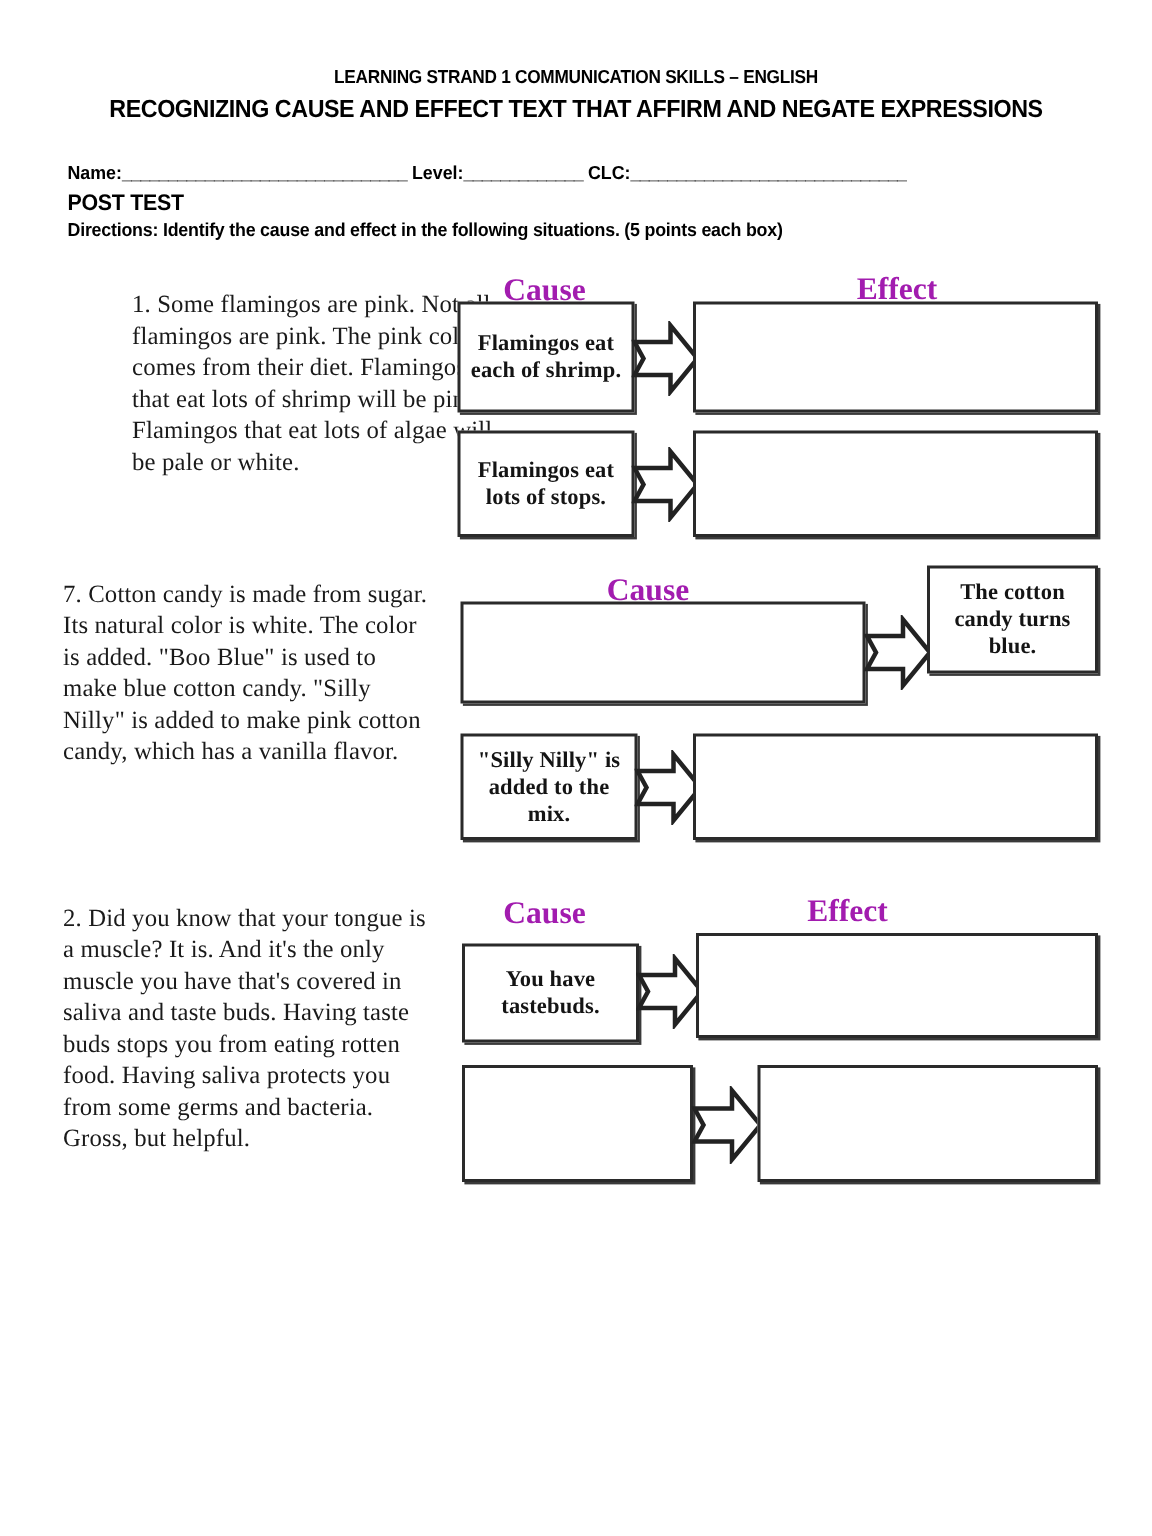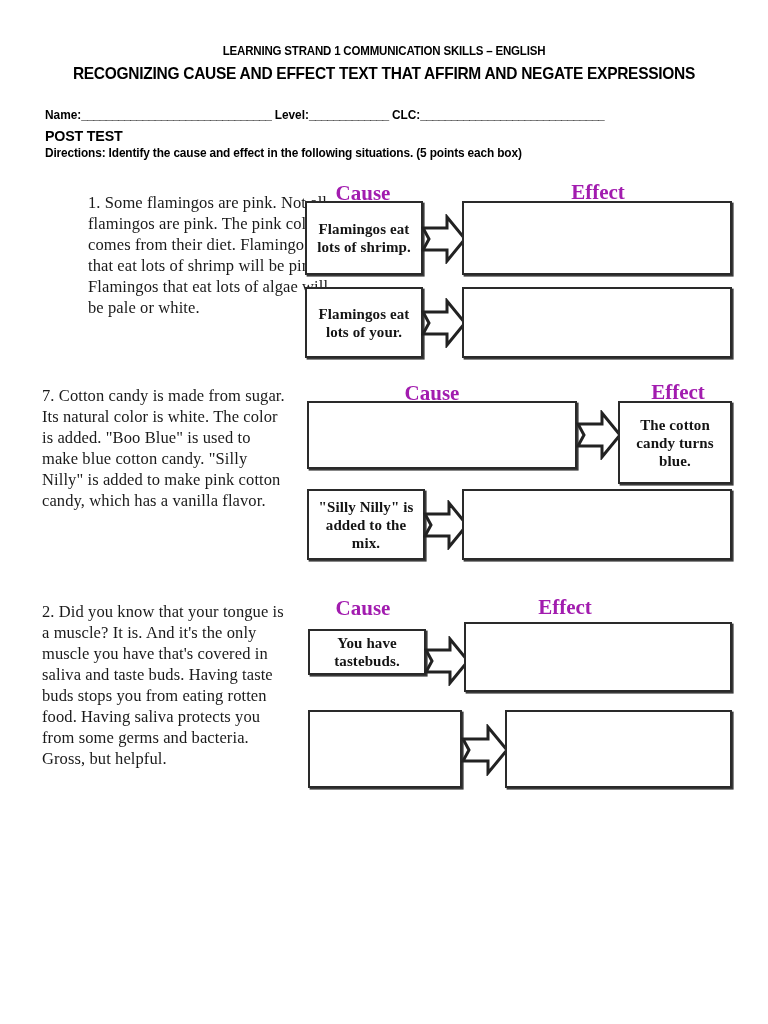--- a/index.html
+++ b/index.html
@@ -120,33 +120,33 @@
 
 <div class="passage" id="passage-1">1. Some flamingos are pink. Not all flamingos are pink. The pink color comes from their diet. Flamingos that eat lots of shrimp will be pink. Flamingos that eat lots of algae will be pale or white.</div>
 <div class="passage" id="passage-2">7. Cotton candy is made from sugar. Its natural color is white. The color is added. "Boo Blue" is used to make blue cotton candy. "Silly Nilly" is added to make pink cotton candy, which has a vanilla flavor.</div>
 <div class="passage" id="passage-3">2. Did you know that your tongue is a muscle? It is. And it's the only muscle you have that's covered in saliva and taste buds. Having taste buds stops you from eating rotten food. Having saliva protects you from some germs and bacteria. Gross, but helpful.</div>
 
 <div class="diagram">
   <div class="col-label" style="left:363px; top:181px;">Cause</div>
   <div class="col-label" style="left:598px; top:180px;">Effect</div>
 
   <div class="cebox" style="left:305px; top:201px; width:118px; height:74px;">
-    <span class="boxtext">Flamingos eat lots of shrimp.</span>
+    <span class="boxtext">Flamingos eat each of shrimp.</span>
   </div>
   <div class="arrow" style="left:421px; top:214px; width:46px; height:50px;">
     <svg viewBox="0 0 46 50" preserveAspectRatio="none">
       <path d="M2,14 L26,14 L26,3 L44,25 L26,47 L26,36 L2,36 L8,25 Z" fill="#ffffff" stroke="#222222" stroke-width="3" stroke-linejoin="miter"></path>
     </svg>
   </div>
   <div class="cebox" style="left:462px; top:201px; width:270px; height:74px;">
     <span class="boxtext"></span>
   </div>
 
   <div class="cebox" style="left:305px; top:287px; width:118px; height:71px;">
-    <span class="boxtext">Flamingos eat lots of your.</span>
+    <span class="boxtext">Flamingos eat lots of stops.</span>
   </div>
   <div class="arrow" style="left:421px; top:298px; width:46px; height:50px;">
     <svg viewBox="0 0 46 50" preserveAspectRatio="none">
       <path d="M2,14 L26,14 L26,3 L44,25 L26,47 L26,36 L2,36 L8,25 Z" fill="#ffffff" stroke="#222222" stroke-width="3" stroke-linejoin="miter"></path>
     </svg>
   </div>
   <div class="cebox" style="left:462px; top:287px; width:270px; height:71px;">
     <span class="boxtext"></span>
   </div>
 </div>
@@ -156,42 +156,42 @@
   <div class="col-label" style="left:678px; top:380px;">Effect</div>
 
   <div class="cebox" style="left:307px; top:401px; width:270px; height:68px;">
     <span class="boxtext"></span>
   </div>
   <div class="arrow" style="left:576px; top:410px; width:46px; height:50px;">
     <svg viewBox="0 0 46 50" preserveAspectRatio="none">
       <path d="M2,14 L26,14 L26,3 L44,25 L26,47 L26,36 L2,36 L8,25 Z" fill="#ffffff" stroke="#222222" stroke-width="3" stroke-linejoin="miter"></path>
     </svg>
   </div>
-  <div class="cebox" style="left:618px; top:401px; width:114px; height:83px;">
+  <div class="cebox" style="left:618px; top:377px; width:114px; height:72px;">
     <span class="boxtext">The cotton candy turns blue.</span>
   </div>
 
   <div class="cebox" style="left:307px; top:489px; width:118px; height:71px;">
     <span class="boxtext">"Silly Nilly" is added to the mix.</span>
   </div>
   <div class="arrow" style="left:423px; top:500px; width:46px; height:50px;">
     <svg viewBox="0 0 46 50" preserveAspectRatio="none">
       <path d="M2,14 L26,14 L26,3 L44,25 L26,47 L26,36 L2,36 L8,25 Z" fill="#ffffff" stroke="#222222" stroke-width="3" stroke-linejoin="miter"></path>
     </svg>
   </div>
   <div class="cebox" style="left:462px; top:489px; width:270px; height:71px;">
     <span class="boxtext"></span>
   </div>
 </div>
 
 <div class="diagram">
   <div class="col-label" style="left:363px; top:596px;">Cause</div>
   <div class="col-label" style="left:565px; top:595px;">Effect</div>
 
-  <div class="cebox" style="left:308px; top:629px; width:118px; height:46px;">
+  <div class="cebox" style="left:308px; top:629px; width:118px; height:66px;">
     <span class="boxtext">You have tastebuds.</span>
   </div>
   <div class="arrow" style="left:424px; top:636px; width:46px; height:50px;">
     <svg viewBox="0 0 46 50" preserveAspectRatio="none">
       <path d="M2,14 L26,14 L26,3 L44,25 L26,47 L26,36 L2,36 L8,25 Z" fill="#ffffff" stroke="#222222" stroke-width="3" stroke-linejoin="miter"></path>
     </svg>
   </div>
   <div class="cebox" style="left:464px; top:622px; width:268px; height:70px;">
     <span class="boxtext"></span>
   </div>

